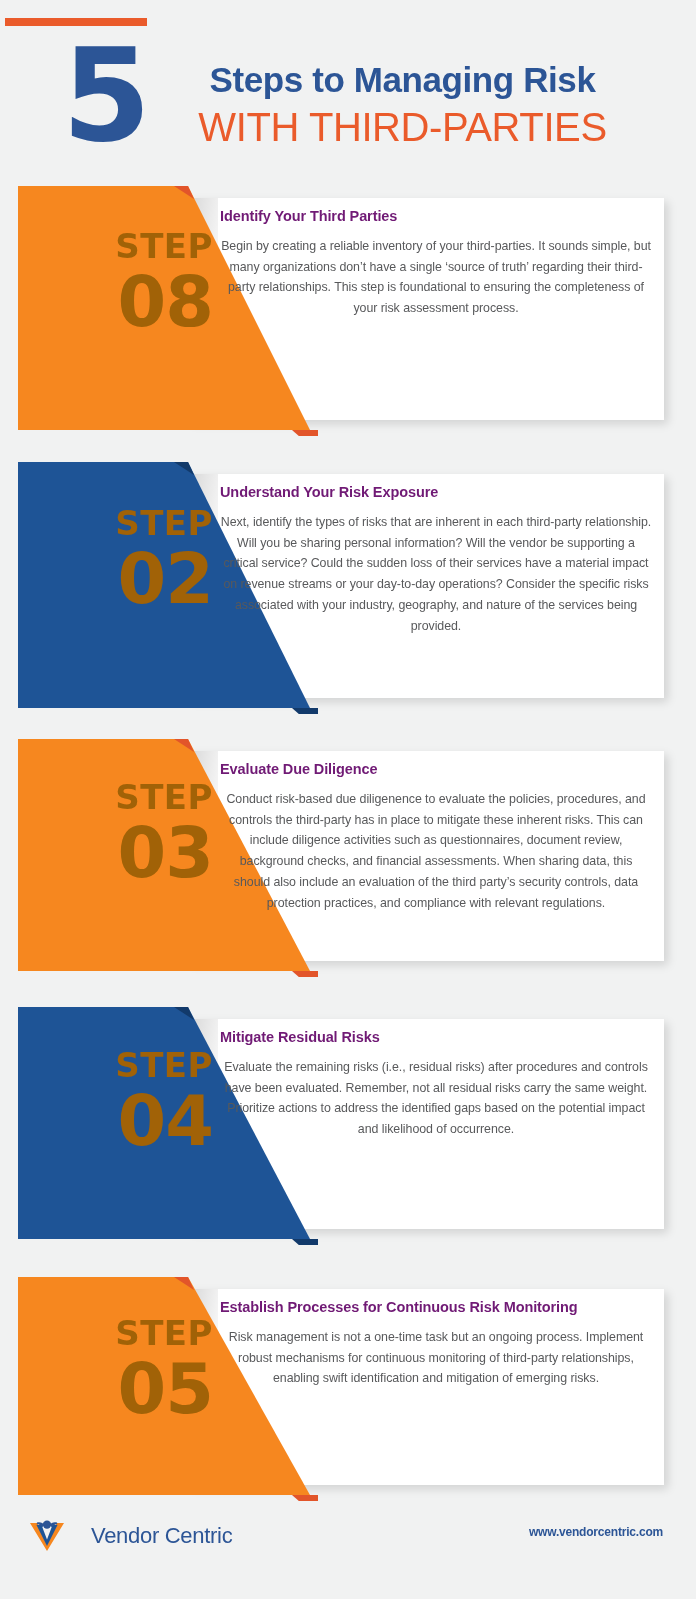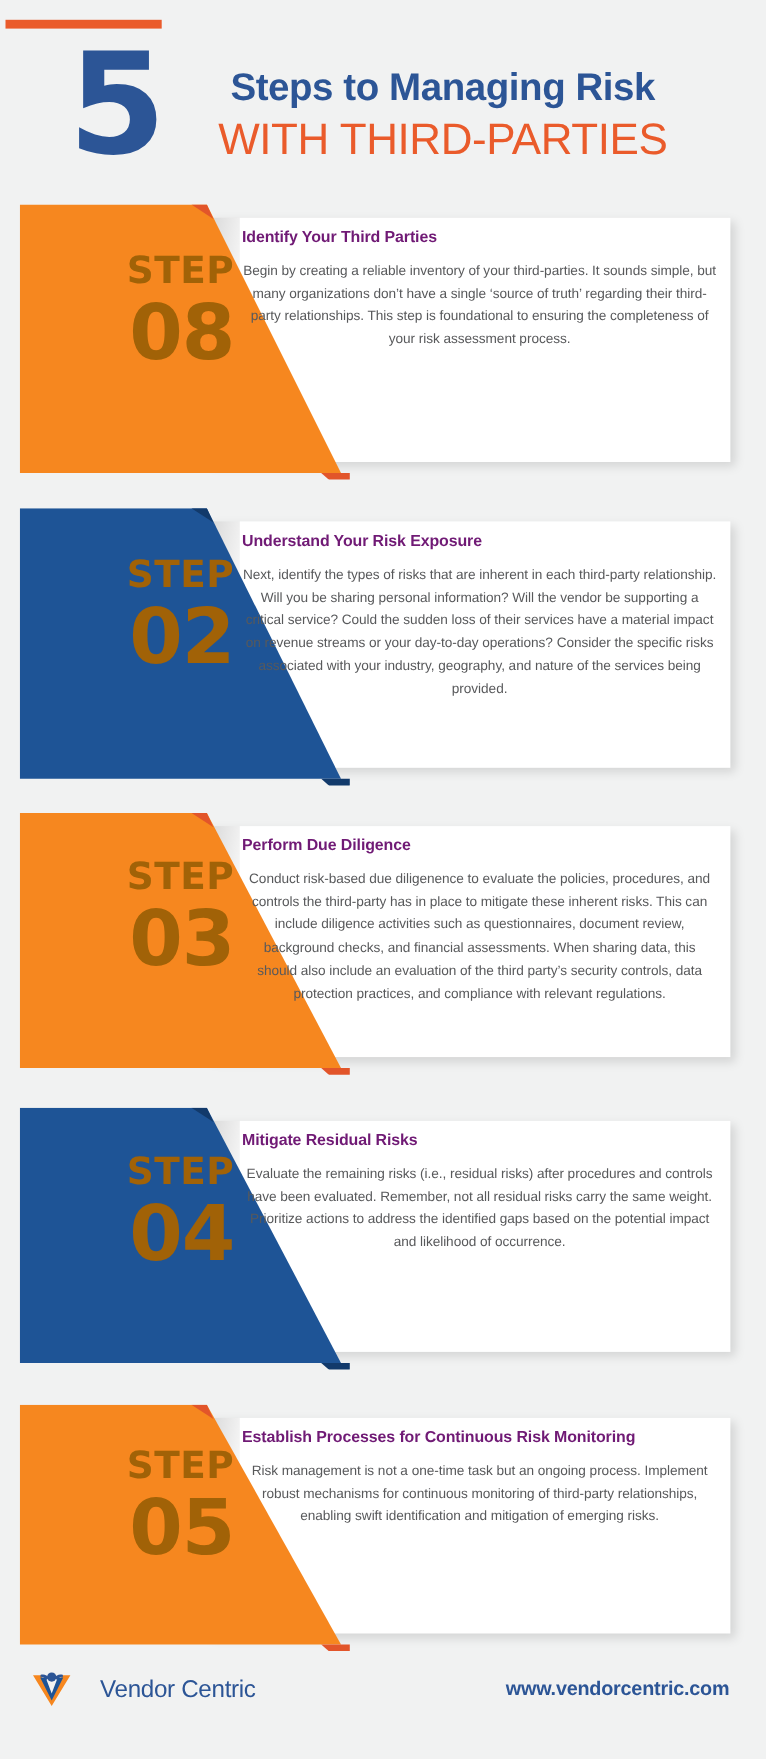--- a/index.html
+++ b/index.html
@@ -175,21 +175,21 @@
     color: #2c5596;
     font-family: "Liberation Sans", sans-serif;
     letter-spacing: -0.3px;
     white-space: nowrap;
   }
   .logo-text b { font-weight: normal; }
   .site-url {
     position: absolute;
     right: 33px;
     top: 20px;
-    font-size: 18px;
+    font-size: 12px;
     font-weight: bold;
     color: #2c5596;
     letter-spacing: -0.2px;
   }
 </style>
 </head>
 <body>
 
 <div class="page">
 
@@ -247,21 +247,21 @@
             <polygon points="0,0 170,0 292,232 0,232" fill="#f6871f"></polygon>
             <polygon points="156,0 170,0 176,13" fill="#e2552a"></polygon>
             <polygon points="274,232 308,232 290,246" fill="#e2552a"></polygon>
           </svg>
         </div>
         <div class="step-text" style="top:39px">
           <div class="step-word">STEP</div>
           <div class="step-num">03</div>
         </div>
         <div class="card-body">
-          <div class="card-heading">Perform Due Diligence</div>
+          <div class="card-heading">Evaluate Due Diligence</div>
           <p class="card-para">Conduct risk-based due diligenence to evaluate the policies, procedures, and controls the third-party has in place to mitigate these inherent risks. This can include diligence activities such as questionnaires, document review, background checks, and financial assessments. When sharing data, this should also include an evaluation of the third party’s security controls, data protection practices, and compliance with relevant regulations.</p>
         </div>
       </div>
       <div class="card" style="top: 1007px; height: 232px;">
         <div class="card-white"></div>
         <div class="card-color" style="width:300px">
           <svg width="300" height="238" viewBox="0 0 300 238">
             <polygon points="0,0 170,0 292,232 0,232" fill="#1e5496"></polygon>
             <polygon points="156,0 170,0 176,13" fill="#123a6b"></polygon>
             <polygon points="274,232 308,232 290,246" fill="#123a6b"></polygon>

